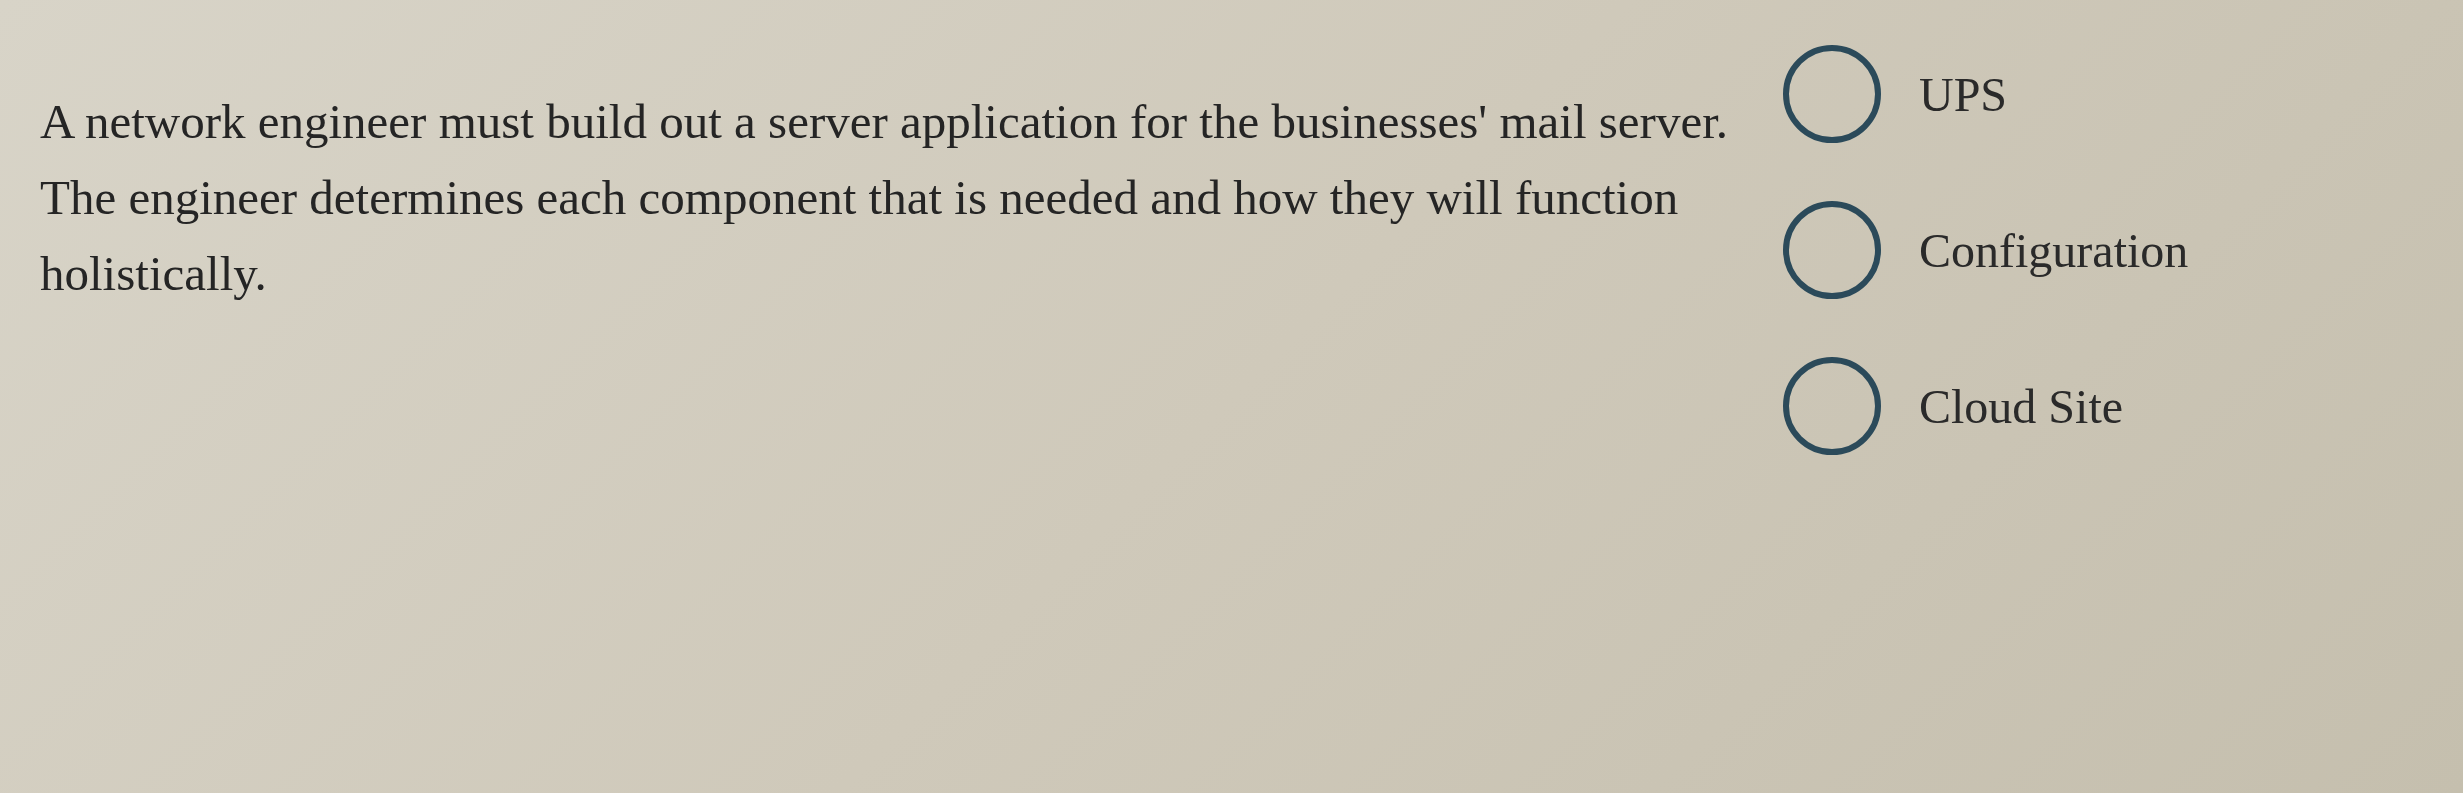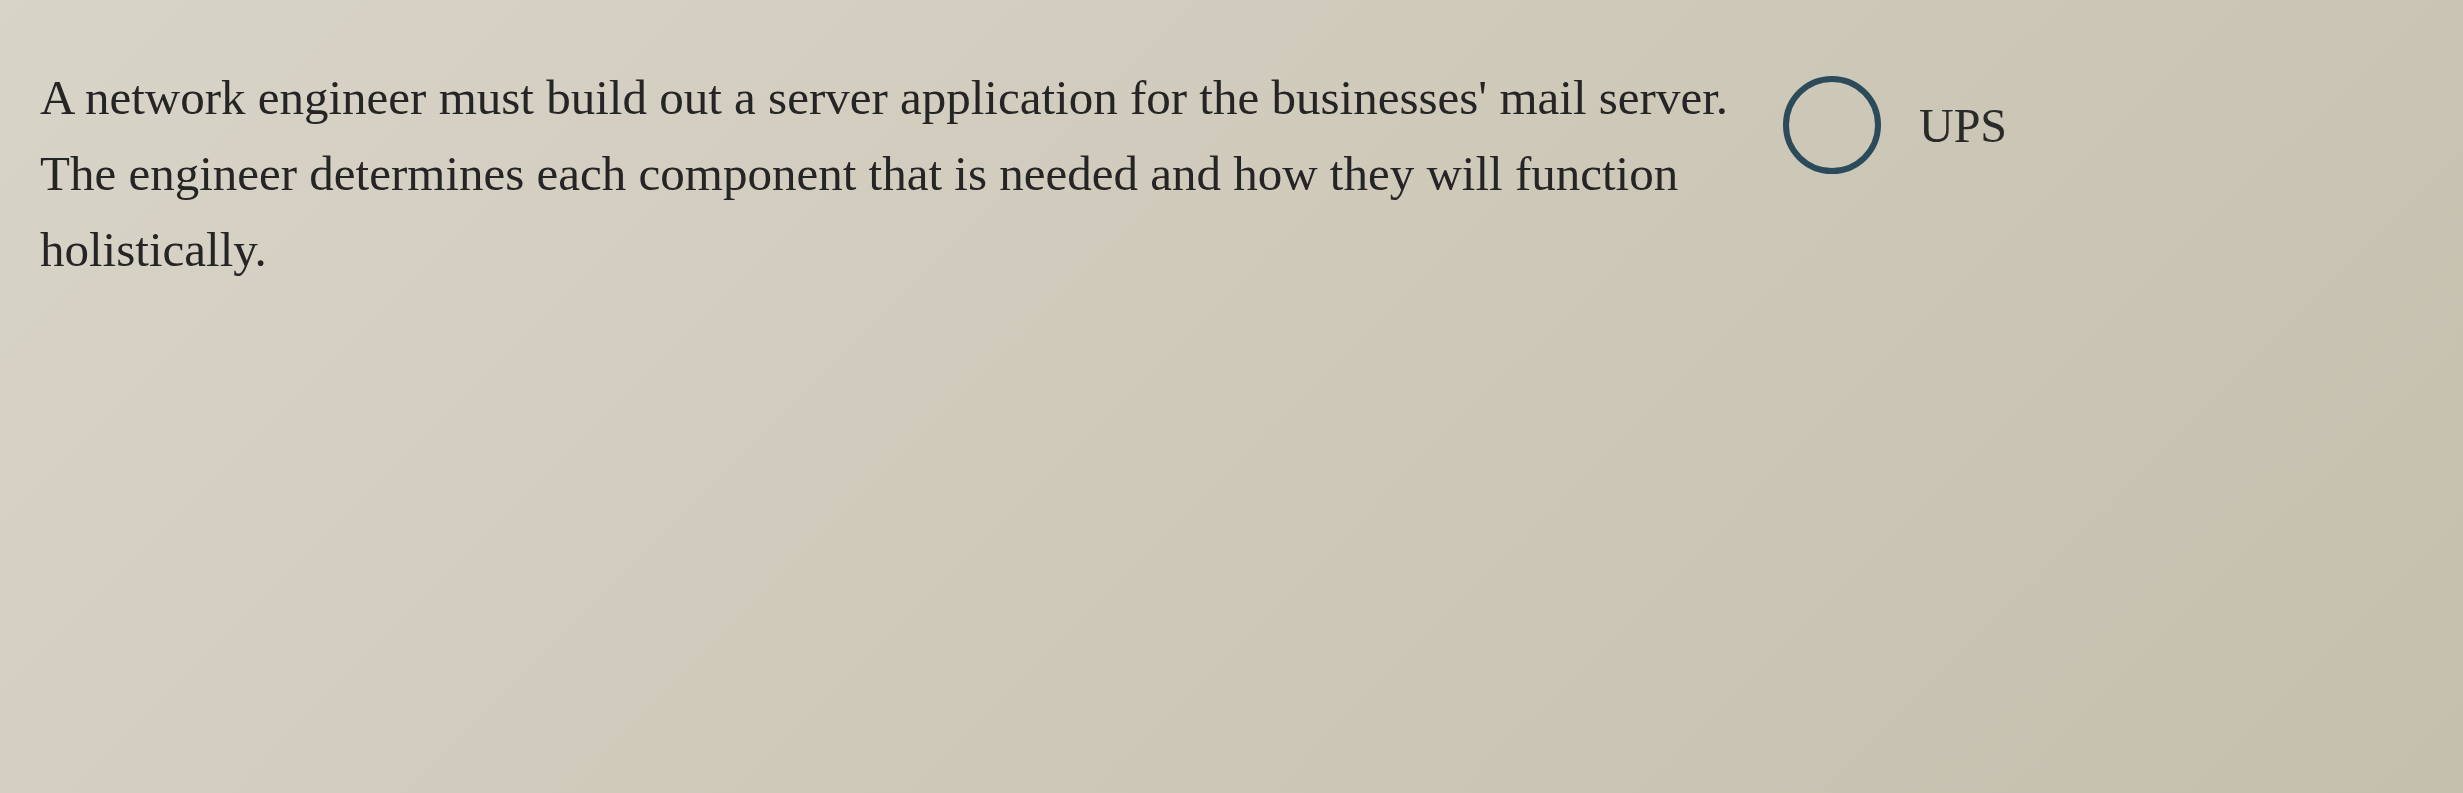--- a/index.html
+++ b/index.html
@@ -13,34 +13,34 @@
       background: linear-gradient(135deg, #d8d4c8 0%, #cfc9ba 50%, #c5bfae 100%);
       font-family: Georgia, 'Times New Roman', serif;
       display: flex;
       overflow: hidden;
       position: relative;
     }
     .question-area {
       flex: 1;
       padding: 60px 40px 48px 40px;
       color: #2a2a2a;
+      margin-top: 24px;
     }
     .question-text {
       font-size: 49px;
       line-height: 1.55;
       color: #252525;
       max-width: 1700px;
     }
     .options-area {
       width: 680px;
       padding: 45px 0 45px 0;
       display: flex;
       flex-direction: column;
       gap: 58px;
-      margin-top: 31px;
     }
     .option-row {
       display: flex;
       align-items: center;
       gap: 38px;
     }
     .radio-circle {
       width: 98px;
       height: 98px;
       border-radius: 50%;
@@ -63,13 +63,21 @@
   <div class="question-text">
     <span><span>A network engineer must build out a server application for the businesses' mail server. The engineer determines each component that is needed and how they will function holistically.</span><br></span>
   </div>
 </div>
 
 <div class="options-area">
   <div class="option-row">
     <div class="radio-circle"></div>
     <div class="option-label">UPS</div>
   </div>
+  <div class="option-row">
+    <div class="radio-circle"></div>
+    <div class="option-label">Configuration</div>
+  </div>
+  <div class="option-row">
+    <div class="radio-circle"></div>
+    <div class="option-label">Cloud Site</div>
+  </div>
 </div>
 
 </body></html>

